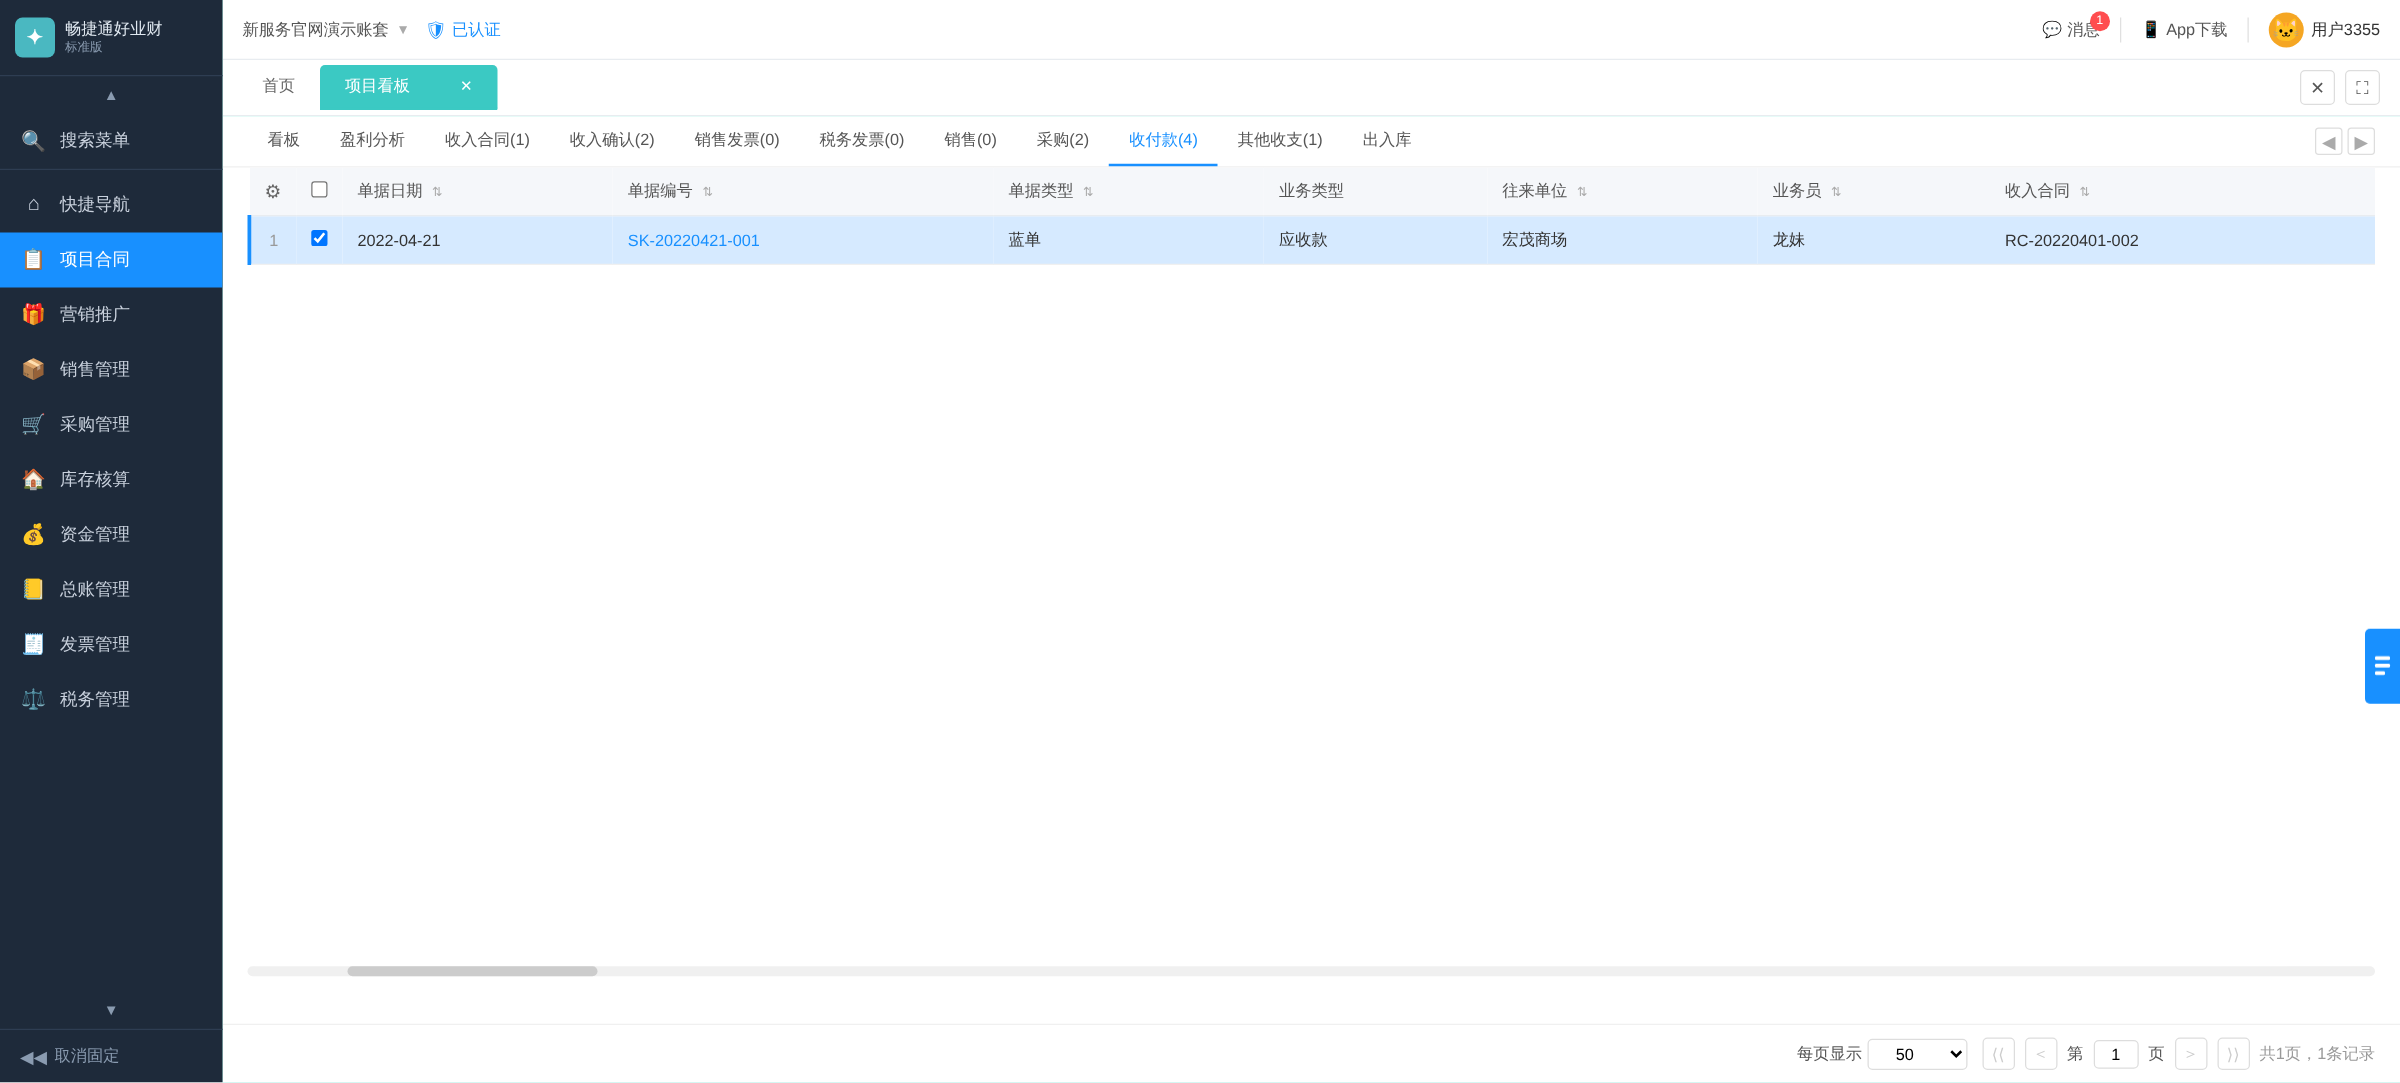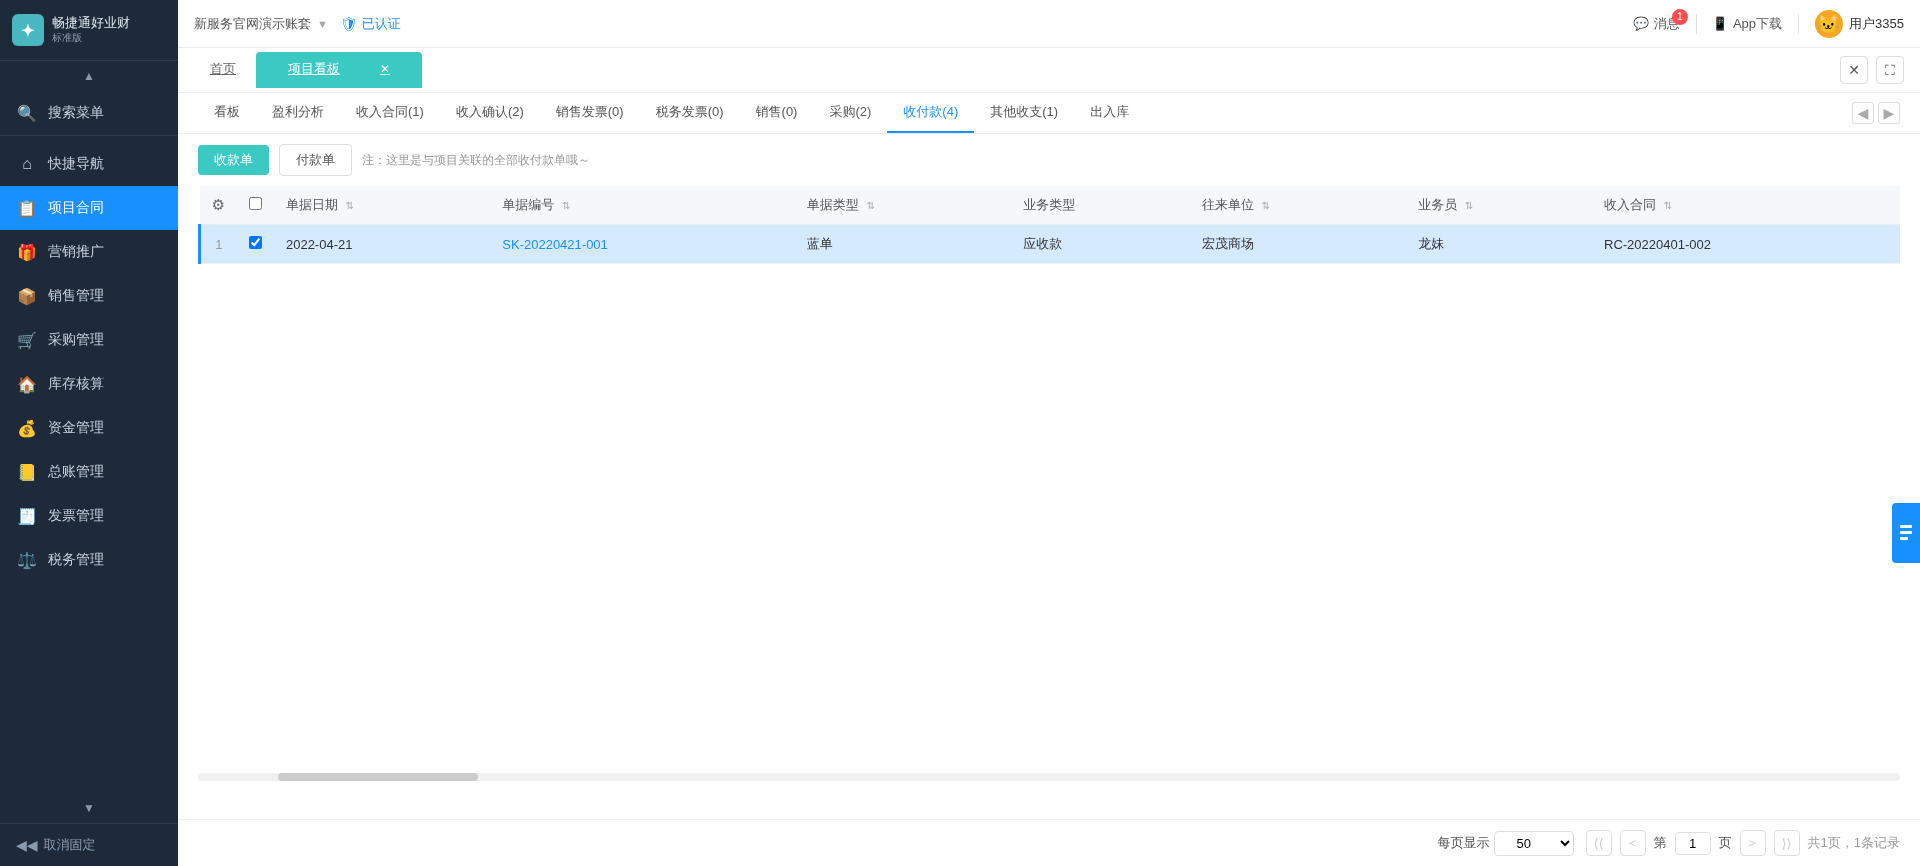--- a/index.html
+++ b/index.html
@@ -97,28 +97,28 @@
       padding: 0 16px;
       border-bottom: 1px solid #e8ecf0;
       gap: 4px;
     }
     .tab-item {
       padding: 12px 16px;
       cursor: pointer;
       color: #666;
       font-size: 13px;
       border-bottom: 2px solid transparent;
-      display: flex; align-items: center; gap: 6px; text-decoration: underline;
+      display: flex; align-items: center; gap: 6px;
     }
     .tab-item.active {
       color: white;
       background: #3bc9c3;
       border-radius: 4px 4px 0 0;
       border-bottom: 2px solid #3bc9c3;
-      padding: 8px 32px;
+      padding: 8px 20px;
       gap: 40px;
     }
     .tab-item .tab-close { color: #aaa; font-size: 12px; cursor: pointer; }
     .tab-item.active .tab-close { color: white; }
     .tab-panel-controls {
       margin-left: auto;
       display: flex; align-items: center; gap: 8px;
     }
     .tab-control-btn {
       width: 28px; height: 28px;
@@ -459,25 +459,20 @@
         <span>出入库</span>
       </div>
       <div class="sub-tab-nav">
         <div class="sub-tab-nav-btn">◀</div>
         <div class="sub-tab-nav-btn">▶</div>
       </div>
     </div>
 
     <div class="content-area">
 
-      <div class="action-bar">
-        <button class="btn-primary">收款单</button>
-        <button class="btn-default">付款单</button>
-        <span class="action-hint">注：这里是与项目关联的全部收付款单哦～</span>
-      </div>
 
       <div class="table-wrapper">
         <table>
           <thead>
             <tr>
               <th class="th-settings">
                 <div class="gear-btn">⚙</div>
               </th>
               <th class="th-check">
                 <input type="checkbox" style="">

